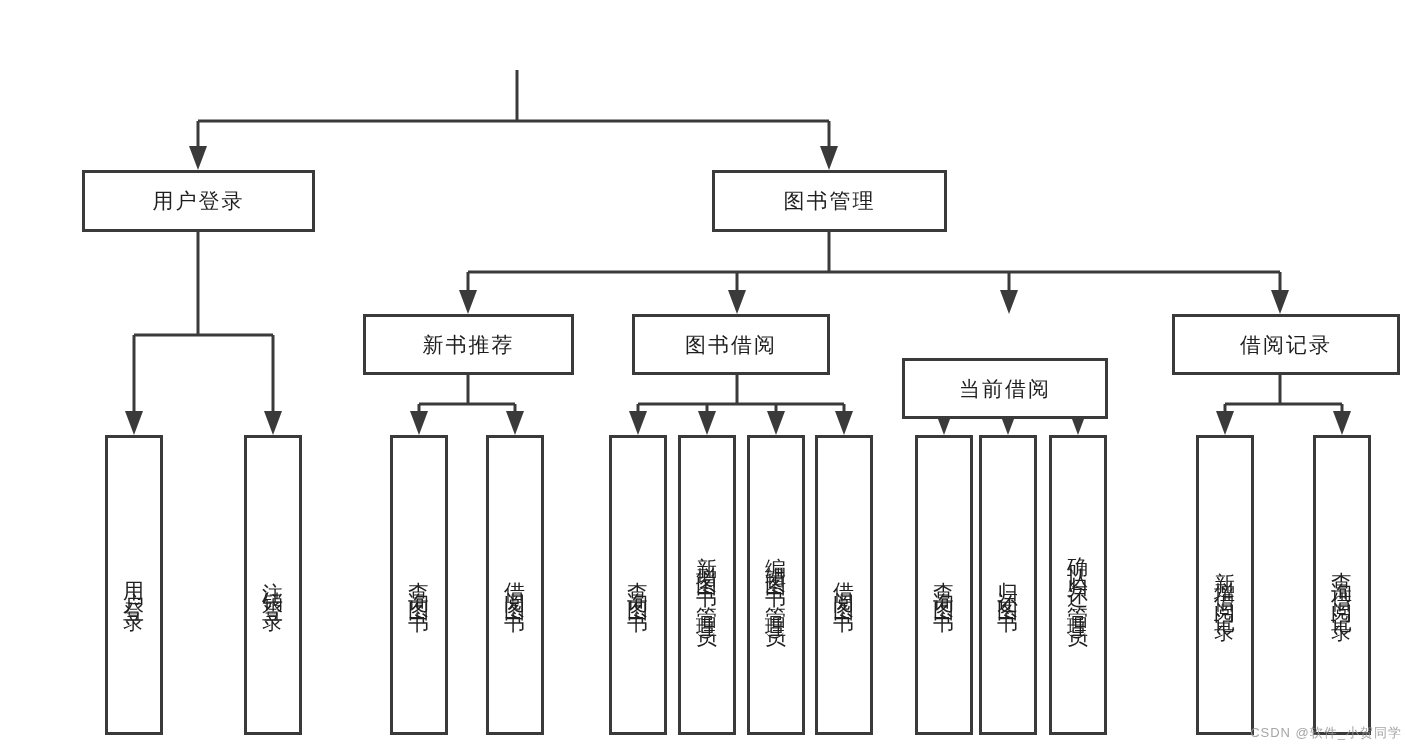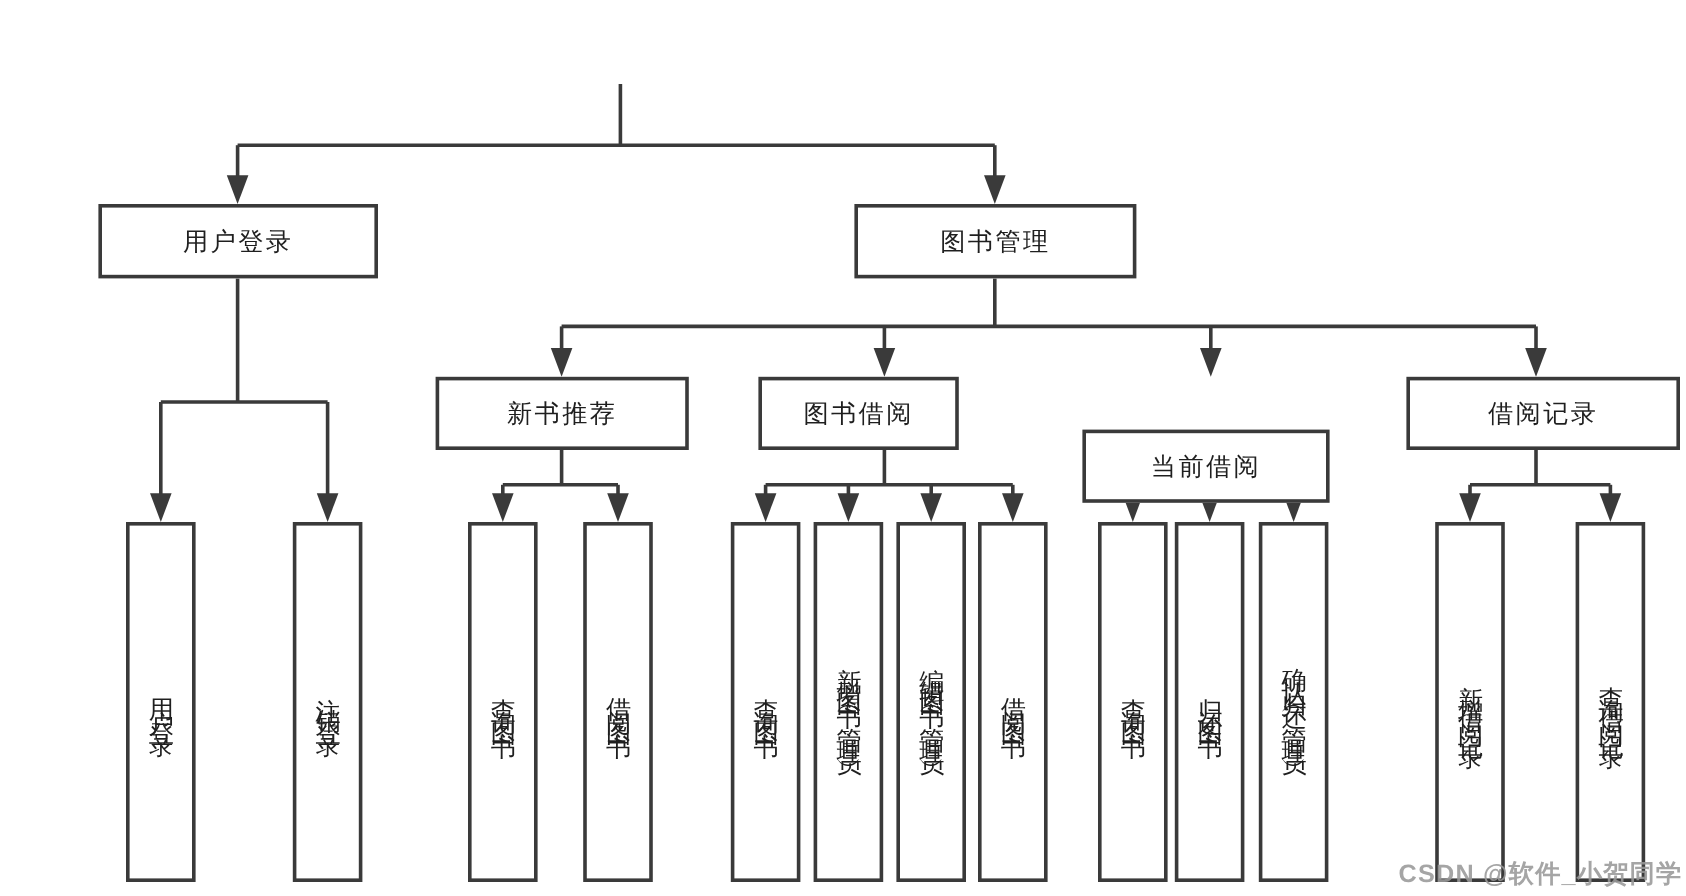--- a/index.html
+++ b/index.html
@@ -36,46 +36,45 @@
     text-orientation: mixed;
     letter-spacing: 10px;
     line-height: 1;
     white-space: normal;
   }
   
   .n-root   { left: 12px;   top: 13px;  width: 1011px; height: 57px; }
   .n-login  { left: 82px;   top: 170px; width: 233px;  height: 62px; }
   .n-mgmt   { left: 712px;  top: 170px; width: 235px;  height: 62px; }
   .n-rec    { left: 363px;  top: 314px; width: 211px;  height: 61px; }
-  .n-bor    { left: 632px;  top: 314px; width: 167px;  height: 61px; }
+  .n-bor    { left: 632px;  top: 314px; width: 198px;  height: 61px; }
   .n-cur    { left: 902px;  top: 314px; width: 206px;  height: 61px; margin-top: 44px; }
   .n-recd   { left: 1172px; top: 314px; width: 228px;  height: 61px; }
   .l-1  { left: 105px;  top: 435px; width: 58px; height: 300px; }
   .l-2  { left: 244px;  top: 435px; width: 58px; height: 300px; }
   .l-3  { left: 390px;  top: 435px; width: 58px; height: 300px; }
   .l-4  { left: 486px;  top: 435px; width: 58px; height: 300px; }
   .l-5  { left: 609px;  top: 435px; width: 58px; height: 300px; }
   .l-6  { left: 678px;  top: 435px; width: 58px; height: 300px; }
   .l-7  { left: 747px;  top: 435px; width: 58px; height: 300px; }
   .l-8  { left: 815px;  top: 435px; width: 58px; height: 300px; }
   .l-9  { left: 915px;  top: 435px; width: 58px; height: 300px; }
   .l-10 { left: 979px;  top: 435px; width: 58px; height: 300px; }
   .l-11 { left: 1049px; top: 435px; width: 58px; height: 300px; }
   .l-12 { left: 1196px; top: 435px; width: 58px; height: 300px; }
   .l-13 { left: 1313px; top: 435px; width: 58px; height: 300px; }
   .watermark {
     position: absolute;
     right: 3px;
     bottom: 5px;
     z-index: 3;
-    font-size: 21px;
+    font-size: 13px;
     color: rgba(153, 153, 153, 0.88);
     letter-spacing: 1px;
     white-space: nowrap;
-    font-weight: bold;
   }
 </style>
 </head>
 <body>
 
 <div class="canvas">
 
   <svg class="connectors" viewBox="0 0 1405 747" xmlns="http://www.w3.org/2000/svg">
     <g stroke="#3a3a3a" stroke-width="3" fill="none">
 

